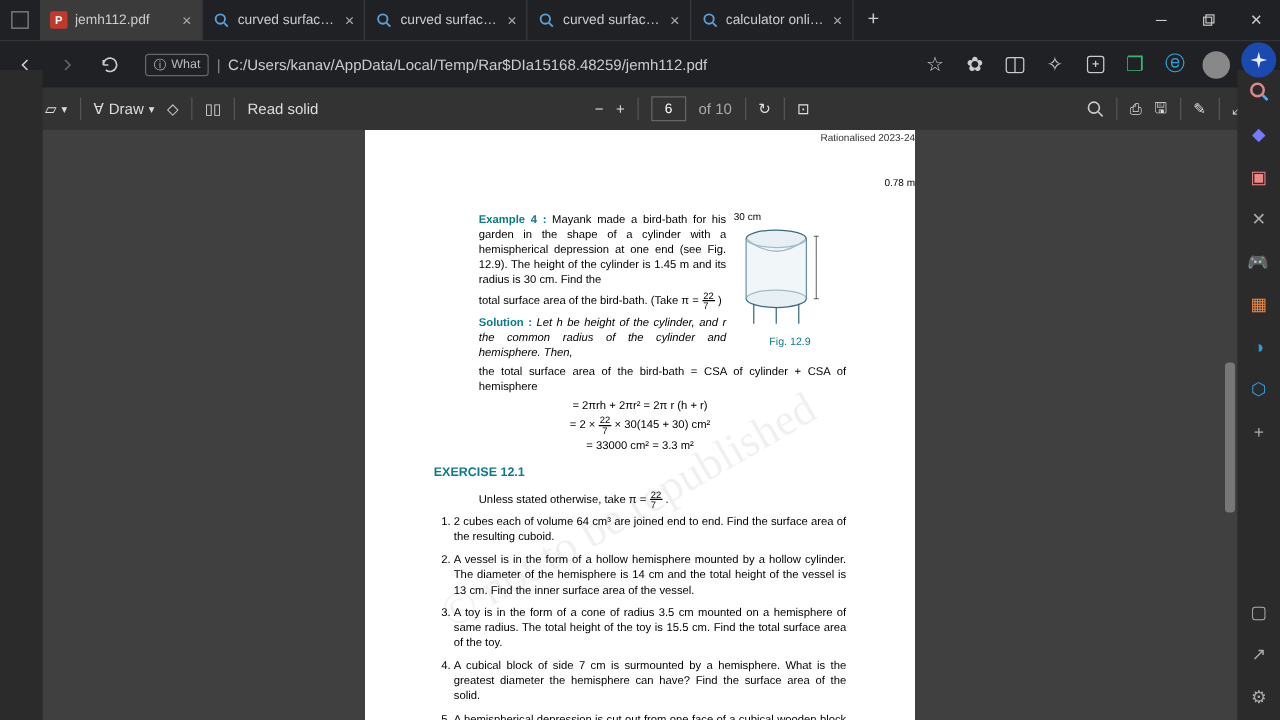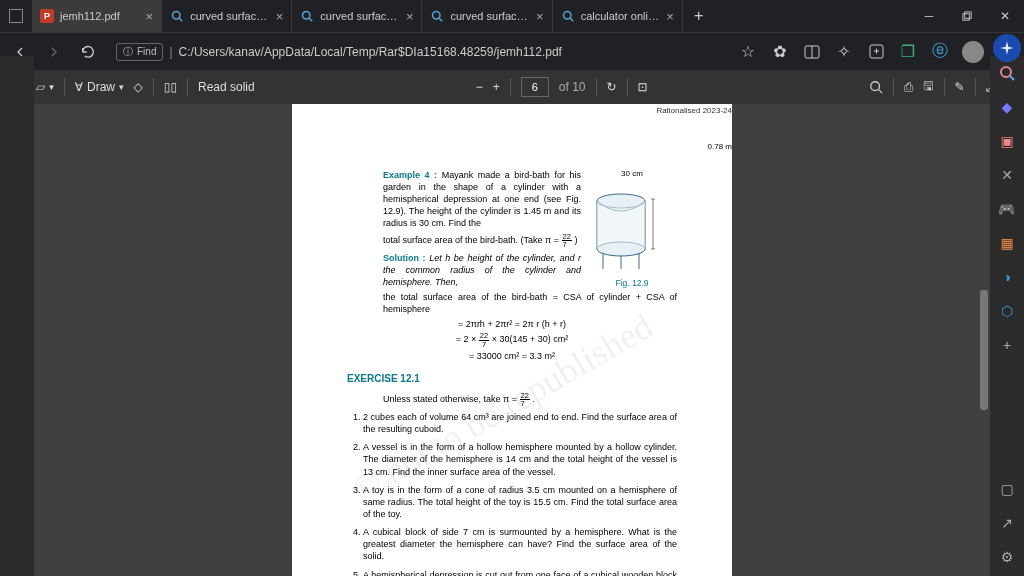--- a/index.html
+++ b/index.html
@@ -134,21 +134,21 @@
       <svg viewBox="0 0 24 24">
         <path d="M9 6l6 6-6 6" fill="none" stroke="#ccc" stroke-width="2"></path>
       </svg>
     </div>
   <div class="nav-btn">
       <svg viewBox="0 0 24 24">
         <path d="M4 12a8 8 0 1 1 3 6M4 12V6m0 6h6" fill="none" stroke="#ccc" stroke-width="2"></path>
       </svg>
     </div>
   <div class="url">
-    <span class="pill">ⓘ <span>Find</span></span>
+    <span class="pill">ⓘ <span>What</span></span>
     <span style="color:#888">|</span>
     <span>C:/Users/kanav/AppData/Local/Temp/Rar$DIa15168.48259/jemh112.pdf</span>
   </div>
   <div class="right-icons">
     <div class="ric">☆</div>
     <div class="ric">✿</div>
     <div class="ric">
         <svg width="16" height="14" viewBox="0 0 16 14">
           <rect x="1" y="1" width="14" height="12" rx="2" fill="none" stroke="#ccc"></rect>
           <line x1="8" y1="1" x2="8" y2="13" stroke="#ccc"></line>
@@ -239,21 +239,21 @@
     </svg>
 </div>
 
 <div class="viewer">
   <div class="page">
     <div class="ration">Rationalised 2023-24</div>
     <div class="gap"></div>
     <div class="content">
 
       <div class="float">
-        <div style="text-align:center; font-size:8px; margin-bottom:11px">30 cm</div>
+        <div style="text-align:left; font-size:8px; margin-bottom:1px">30 cm</div>
         <svg width="88" height="84" viewBox="0 0 88 84">
           <ellipse cx="34" cy="10" rx="24" ry="7" fill="#e8f0f5" stroke="#3a6a80"></ellipse>
           <path d="M10 10 Q34 30 58 10" fill="none" stroke="#3a6a80"></path>
           <line x1="10" y1="10" x2="10" y2="58" stroke="#3a6a80"></line>
           <line x1="58" y1="10" x2="58" y2="58" stroke="#3a6a80"></line>
           <ellipse cx="34" cy="58" rx="24" ry="7" fill="#e8f0f5" stroke="#3a6a80"></ellipse>
           <rect x="10" y="10" width="48" height="48" fill="#e8f0f5" opacity="0.6"></rect>
           <line x1="16" y1="62" x2="16" y2="78" stroke="#3a6a80"></line>
           <line x1="52" y1="62" x2="52" y2="78" stroke="#3a6a80"></line>
           <line x1="34" y1="65" x2="34" y2="78" stroke="#3a6a80"></line>

